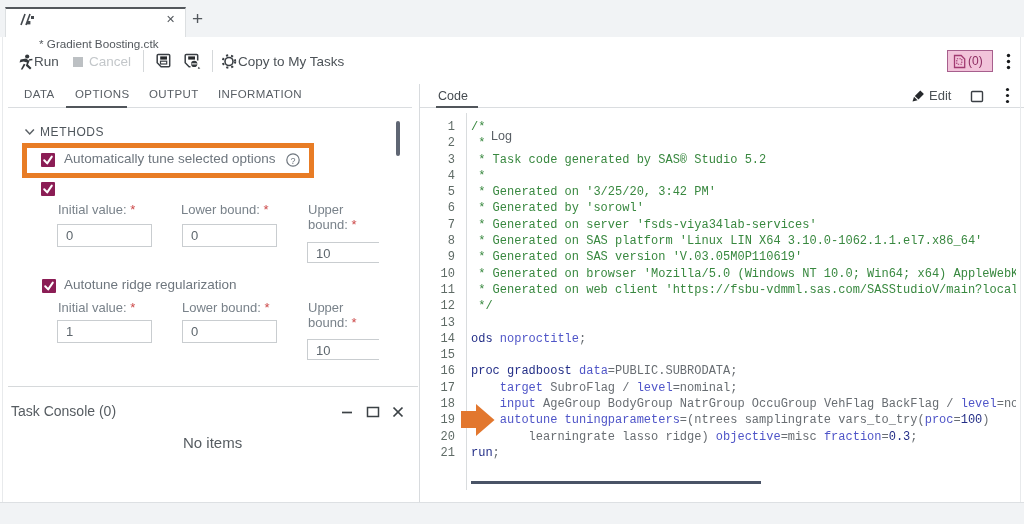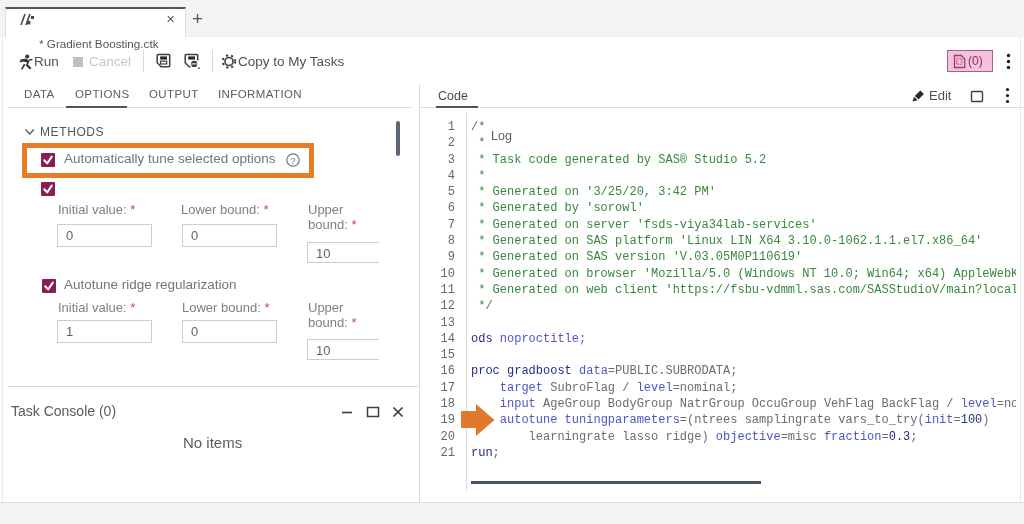--- a/index.html
+++ b/index.html
@@ -170,21 +170,21 @@
  <span class="c">* Generated on SAS version 'V.03.05M0P110619'</span>
  <span class="c">* Generated on browser 'Mozilla/5.0 (Windows NT 10.0; Win64; x64) AppleWebKit</span>
  <span class="c">* Generated on web client 'https://fsbu-vdmml.sas.com/SASStudioV/main?locale</span>
  <span class="c">*/</span>
 
 <span class="k">ods</span> <span class="b">noproctitle</span>;
 
 <span class="k">proc gradboost</span> <span class="b">data</span>=PUBLIC.SUBRODATA;
     <span class="b">target</span> SubroFlag / <span class="b">level</span>=nominal;
     <span class="b">input</span> AgeGroup BodyGroup NatrGroup OccuGroup VehFlag BackFlag / <span class="b">level</span>=nominal;
-    <span class="b">autotune tuningparameters</span>=(ntrees samplingrate vars_to_try(<span class="b">init</span>=<span class="k">100</span>)
+    <span class="b">autotune tuningparameters</span>=(ntrees samplingrate vars_to_try(<span class="b">proc</span>=<span class="k">100</span>)
         learningrate lasso ridge) <span class="b">objective</span>=misc <span class="b">fraction</span>=<span class="k">0.3</span>;
 <span class="k">run</span>;</div>
   <div class="abs" id="codesep"></div>
   <div class="abs" id="bottombar"></div>
   <div class="abs" style="left:2px; top:37px; width:1px; height:466px; background:#e8eaec;"></div>
   <div class="abs" style="left:1020px; top:37px; width:1px; height:466px; background:#e8eaec;"></div>
   <div class="abs" style="left:0px; top:502px; width:1024px; height:1px; background:#dde0e3;"></div>
   <svg class="abs" style="left:0;top:0;" width="1024" height="524" viewBox="0 0 1024 524">
 
     <g stroke="#43484d" stroke-width="1.6" fill="none">

